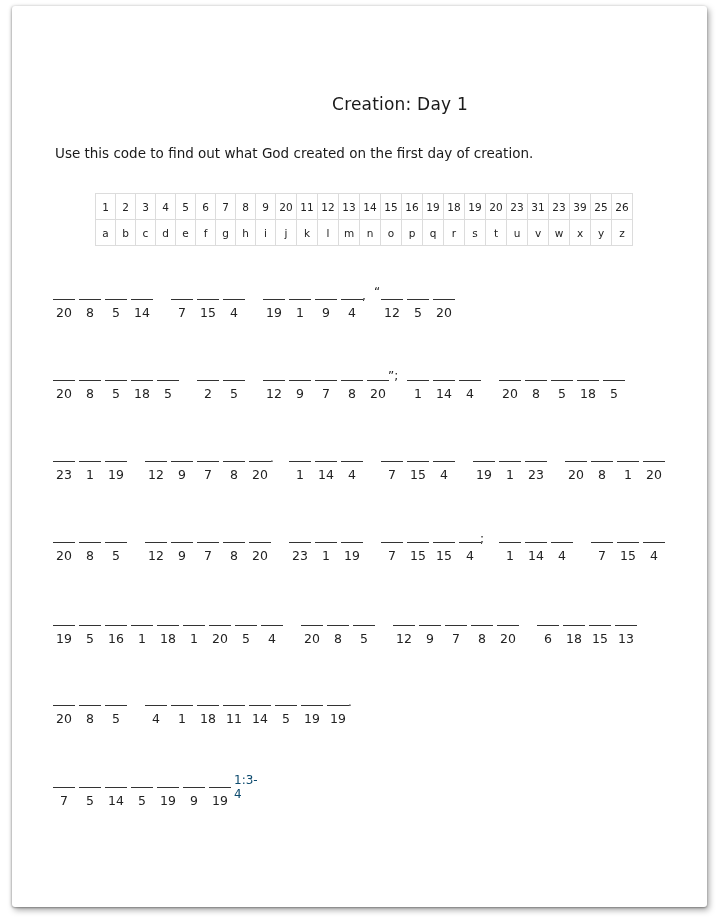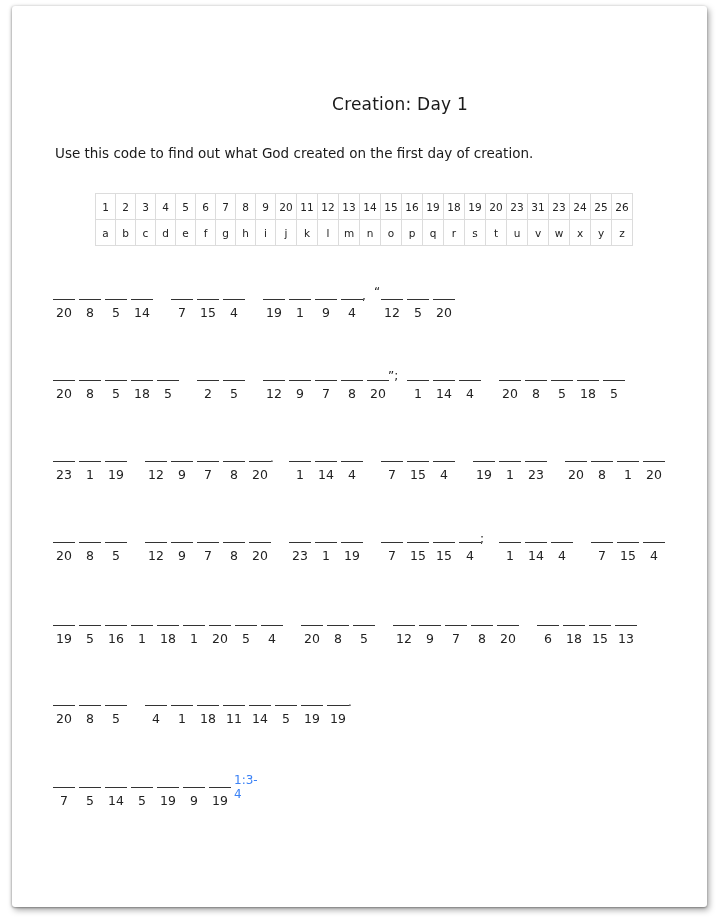--- a/index.html
+++ b/index.html
@@ -37,21 +37,21 @@
   }
   .blank::before {
     content: ""; position: absolute; left: 0; right: 0; top: 0; border-top: 1px solid #333;
   }
   .num {
     position: absolute; top: 6px; left: 0; right: 0; text-align: center; font-size: 12.5px; color: #222;
   }
   .punct {
     position: absolute; font-size: 12px; color: #222; line-height: 1;
   }
-  .ref { position: absolute; font-size: 12px; color: #3b82f6; }
+  .ref { position: absolute; font-size: 12px; color: #0c4a6e; }
 </style>
 </head>
 <body>
 
 <div class="page"></div>
 
 <div class="title">Creation: Day 1</div>
 <div class="instructions">Use this code to find out what God created on the first day of creation.</div>
 
 <table class="cipher">
@@ -73,21 +73,21 @@
         <td class="w2">14</td>
         <td class="w2">15</td>
         <td class="w2">16</td>
         <td class="w2">19</td>
         <td class="w2">18</td>
         <td class="w2">19</td>
         <td class="w2">20</td>
         <td class="w2">23</td>
         <td class="w2">31</td>
         <td class="w2">23</td>
-        <td class="w2">24</td>
+        <td class="w2">39</td>
         <td class="w2">25</td>
         <td class="w2">26</td>
       </tr>
   <tr id="cipher-let-row">
         <td class="w1">a</td>
         <td class="w1">b</td>
         <td class="w1">c</td>
         <td class="w1">d</td>
         <td class="w1">e</td>
         <td class="w1">f</td>

